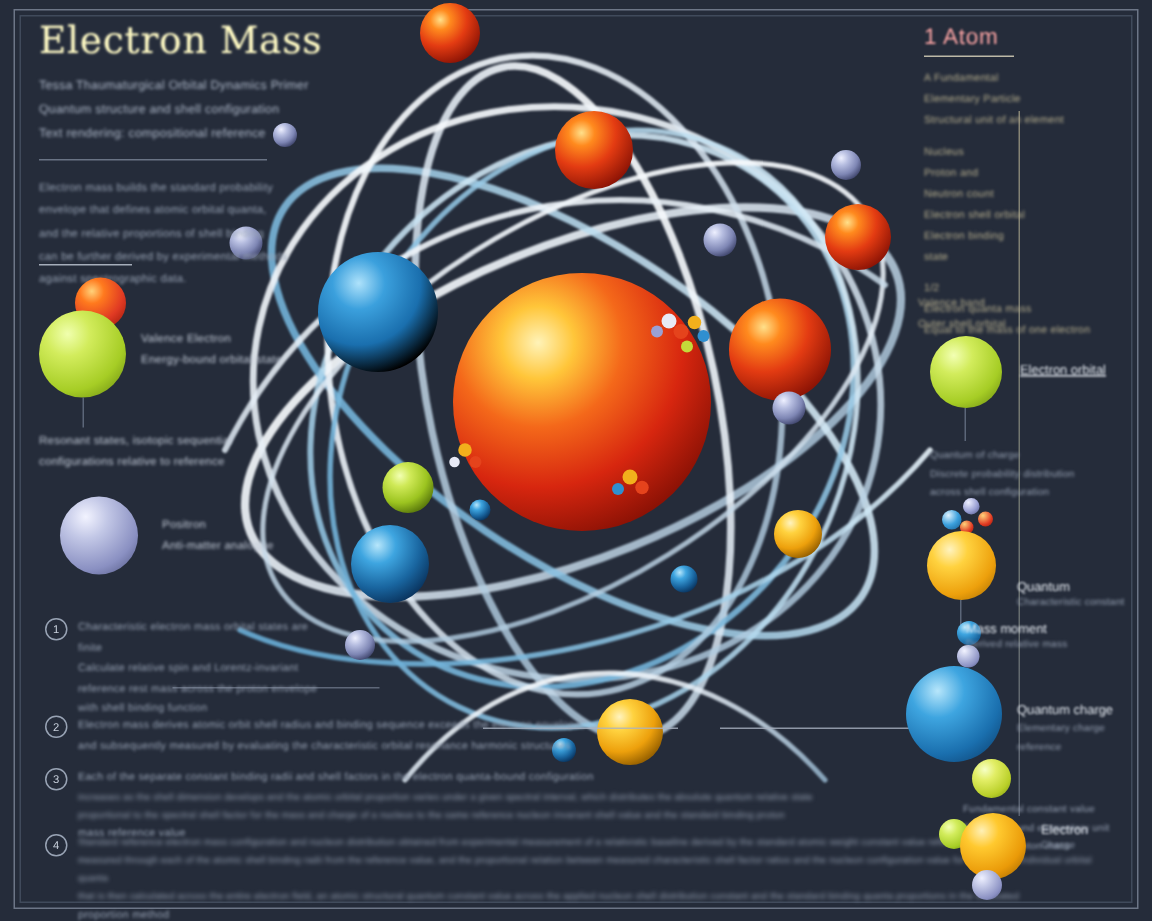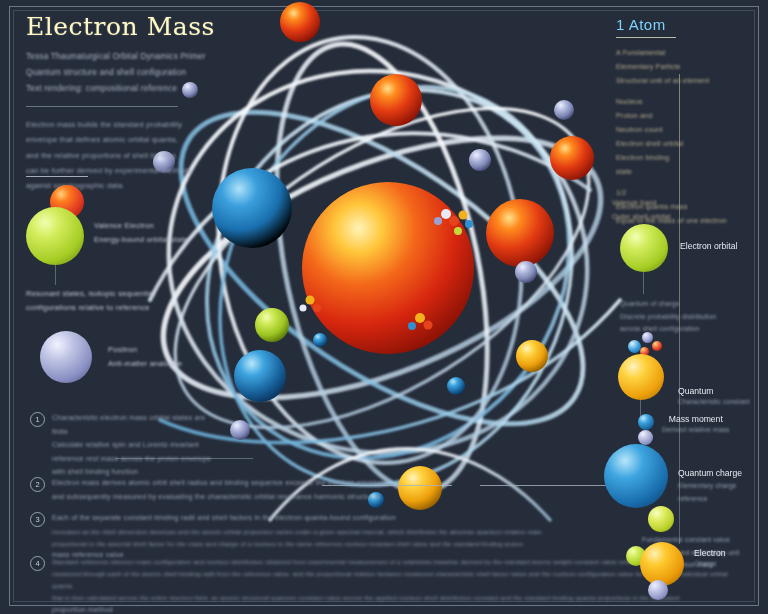--- a/index.html
+++ b/index.html
@@ -82,21 +82,21 @@
     flex:0 0 auto;width:13px;height:13px;border-radius:50%;
     border:1px solid #98a3b4;color:#c8d0dc;font-size:7.5px;
     display:flex;align-items:center;justify-content:center;
     filter:blur(.4px);
   }
   .note-body{font-size:7.1px;color:#97a2b4;line-height:1.92;}
 
   
   #right-col{position:absolute;right:24px;top:16px;width:128px;z-index:6;}
   #right-head{
-    font-size:15px;color:#7dd3fc;letter-spacing:.5px;
+    font-size:15px;color:#fca5a5;letter-spacing:.5px;
     filter:blur(.55px);
   }
   #right-rule{height:1px;width:60px;background:#d8d2bb;opacity:.85;margin:4px 0 8px 0;}
   .r-txt{font-size:7px;color:#b6ae8e;line-height:2.0;}
   .r-lbl{font-size:8.6px;color:#e6ebf2;filter:blur(.55px);}
   .r-sub{font-size:6.6px;color:#97a2b4;line-height:1.9;}
   #right-spine{
     position:absolute;right:88px;top:74px;width:1px;height:470px;
     background:linear-gradient(#c9c09c,#9aa08f 60%,#7b8494);opacity:.6;z-index:5;
   }
@@ -345,21 +345,21 @@
 
   <div style="position:absolute;right:16px;top:196px;width:140px;z-index:6;">
     <div class="r-txt blur">Valence band</div>
     <div class="r-txt blur">Outer shell orbital</div>
   </div>
 
   <div style="position:absolute;right:10px;top:224px;width:150px;height:70px;z-index:6;">
     <div class="sph" style="left:12px;top:0px;width:48px;height:48px;
          background:radial-gradient(circle at 33% 27%, #f2ffb3 0%, #d2ec5c 26%, #a6cd25 66%, #5d7d0d 100%);"></div>
     <div class="stem" style="left:35px;top:48px;height:22px;"></div>
-    <div class="r-lbl" style="position:absolute;left:72px;top:17px;">Electron orbital</div>
+    <div class="r-lbl" style="position:absolute;left:72px;top:17px;text-decoration:underline;">Electron orbital</div>
     <div style="position:absolute;left:12px;top:74px;width:130px;">
       <div class="r-sub blur">Quantum of charge</div>
       <div class="r-sub blur">Discrete probability distribution</div>
       <div class="r-sub blur">across shell configuration</div>
     </div>
   </div>
 
   <div style="position:absolute;right:12px;top:332px;width:150px;height:66px;z-index:6;">
     <div style="position:absolute;left:20px;top:0px;width:44px;height:28px;">
       <div class="sph" style="left:2px;top:8px;width:13px;height:13px;background:radial-gradient(circle at 33% 27%,#dff3ff,#3ba0dd 50%,#14598f 100%);"></div>
@@ -374,21 +374,21 @@
       <div class="r-lbl">Quantum</div>
       <div class="r-sub blur">Characteristic constant</div>
     </div>
   </div>
 
   <div style="position:absolute;right:14px;top:414px;width:150px;height:24px;z-index:6;">
     <div class="sph" style="left:34px;top:0px;width:16px;height:16px;
          background:radial-gradient(circle at 33% 26%, #bfe8fb 0%, #3ea5e0 30%, #17639c 72%, #0a3560 100%);"></div>
     <div class="sph" style="left:34px;top:16px;width:15px;height:15px;
          background:radial-gradient(circle at 33% 26%, #f2f3ff 0%, #c2c7e6 30%, #8a90c2 70%, #474d78 100%);"></div>
-    <div style="position:absolute;left:58px;top:0px;text-align:center;">
+    <div style="position:absolute;left:40px;top:0px;">
       <div class="r-lbl">Mass moment</div>
       <div class="r-sub blur">Derived relative mass</div>
     </div>
   </div>
 
   <div style="position:absolute;right:4px;top:444px;width:164px;height:110px;z-index:6;">
     <div class="sph" style="left:4px;top:0px;width:64px;height:64px;
          background:radial-gradient(circle at 33% 26%, #b7e6fb 0%, #3ea5e0 28%, #1a6fae 66%, #0a3560 100%);"></div>
     <div class="r-lbl" style="position:absolute;left:78px;top:24px;">Quantum charge</div>
     <div class="r-sub blur" style="position:absolute;left:78px;top:36px;">Elementary charge reference</div>

